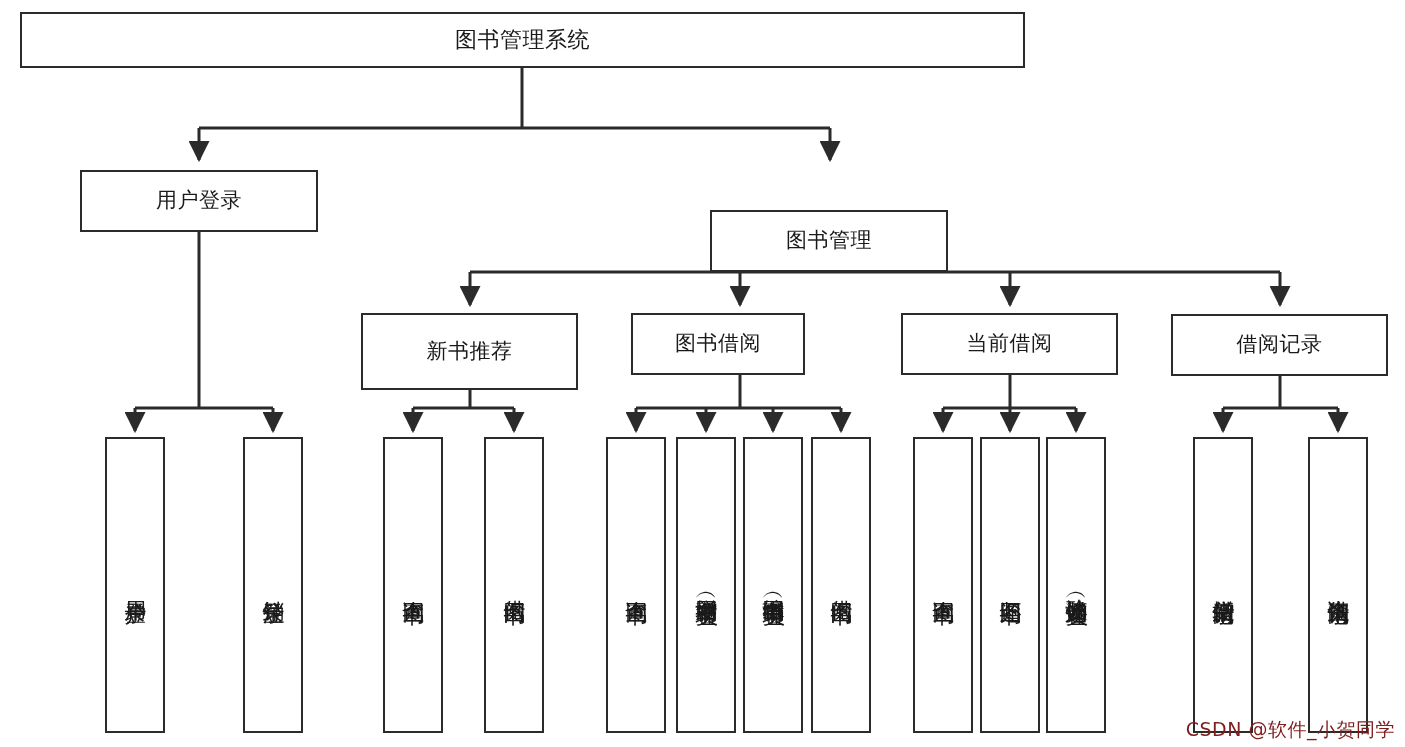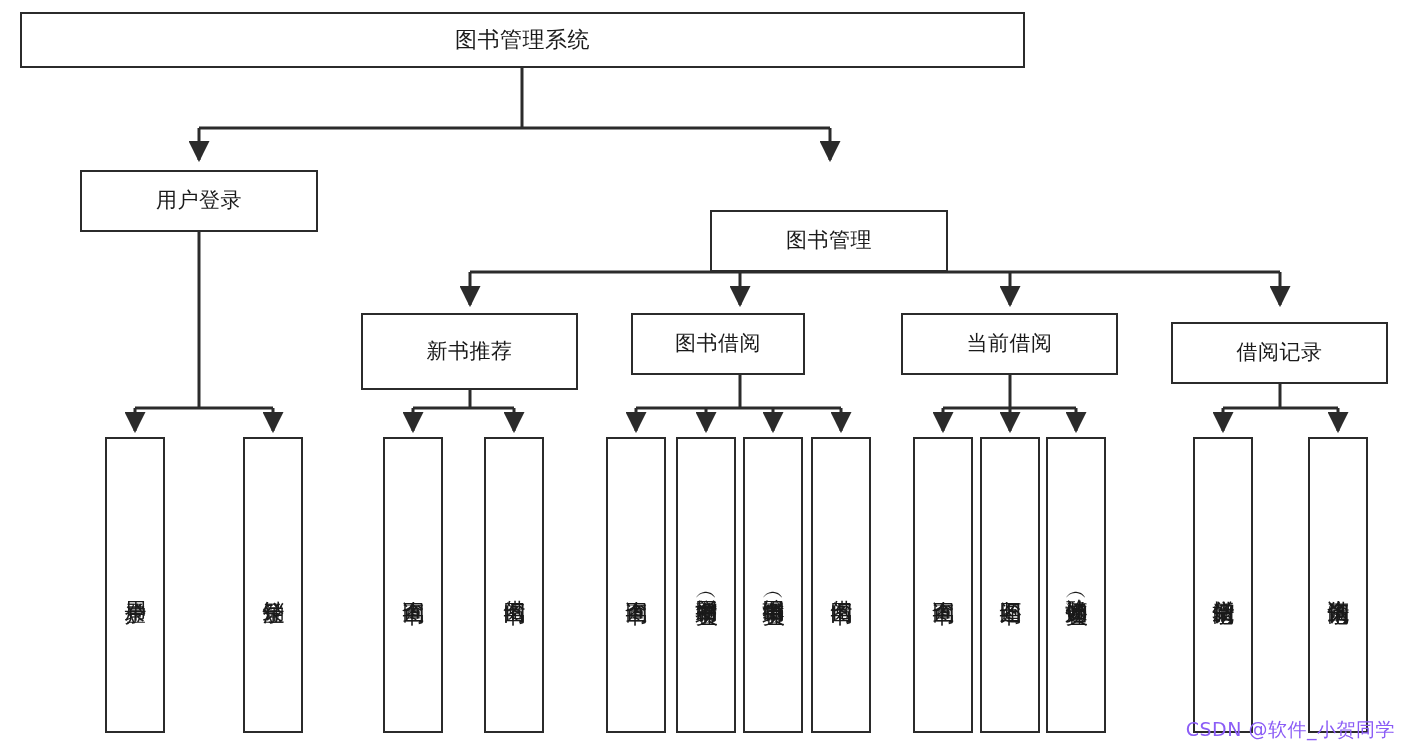--- a/index.html
+++ b/index.html
@@ -56,21 +56,21 @@
     line-height: 1.22;
     letter-spacing: 1px;
     white-space: nowrap;
     color: #1a1a1a;
   }
   .watermark {
     position: absolute;
     right: 10px;
     bottom: 4px;
     font-size: 19px;
-    color: #8b5cf6;
+    color: #7f1d1d;
     letter-spacing: 0.5px;
     white-space: nowrap;
     font-family: "DejaVu Sans", "Liberation Sans", sans-serif;
   }
 </style>
 </head>
 <body>
 
 <div id="diagram">
 
@@ -137,21 +137,21 @@
 
   <div class="node horiz" style="left:361px; top:313px; width:217px; height:77px;">
     <span>新书推荐</span>
   </div>
   <div class="node horiz" style="left:631px; top:313px; width:174px; height:62px;">
     <span>图书借阅</span>
   </div>
   <div class="node horiz" style="left:901px; top:313px; width:217px; height:62px;justify-content:center;">
     <span>当前借阅</span>
   </div>
-  <div class="node horiz" style="left:1171px; top:322px; width:217px; height:62px;">
+  <div class="node horiz" style="left:1171px; top:314px; width:217px; height:62px;">
     <span>借阅记录</span>
   </div>
 
   <div class="node leaf" style="left:105px; top:437px; width:60px; height:296px;">
     <span class="vtext">用户登录</span>
   </div>
   <div class="node leaf" style="left:243px; top:437px; width:60px; height:296px;">
     <span class="vtext">注销登录</span>
   </div>
 

